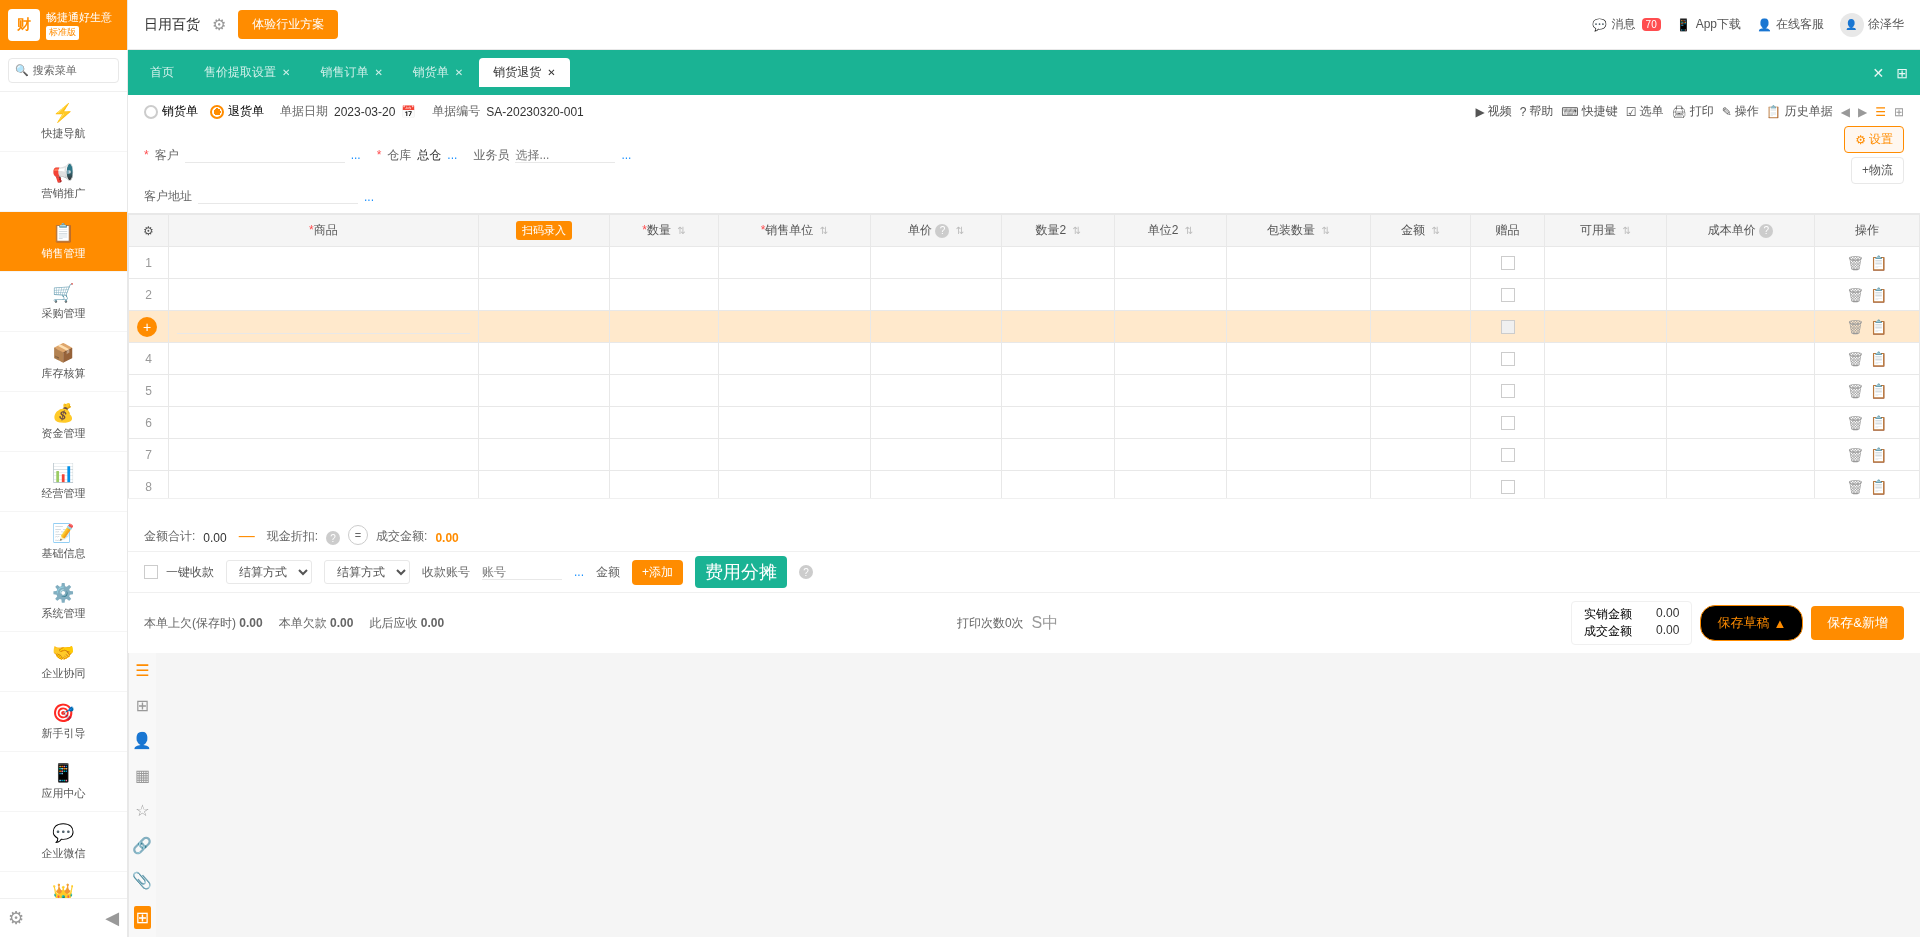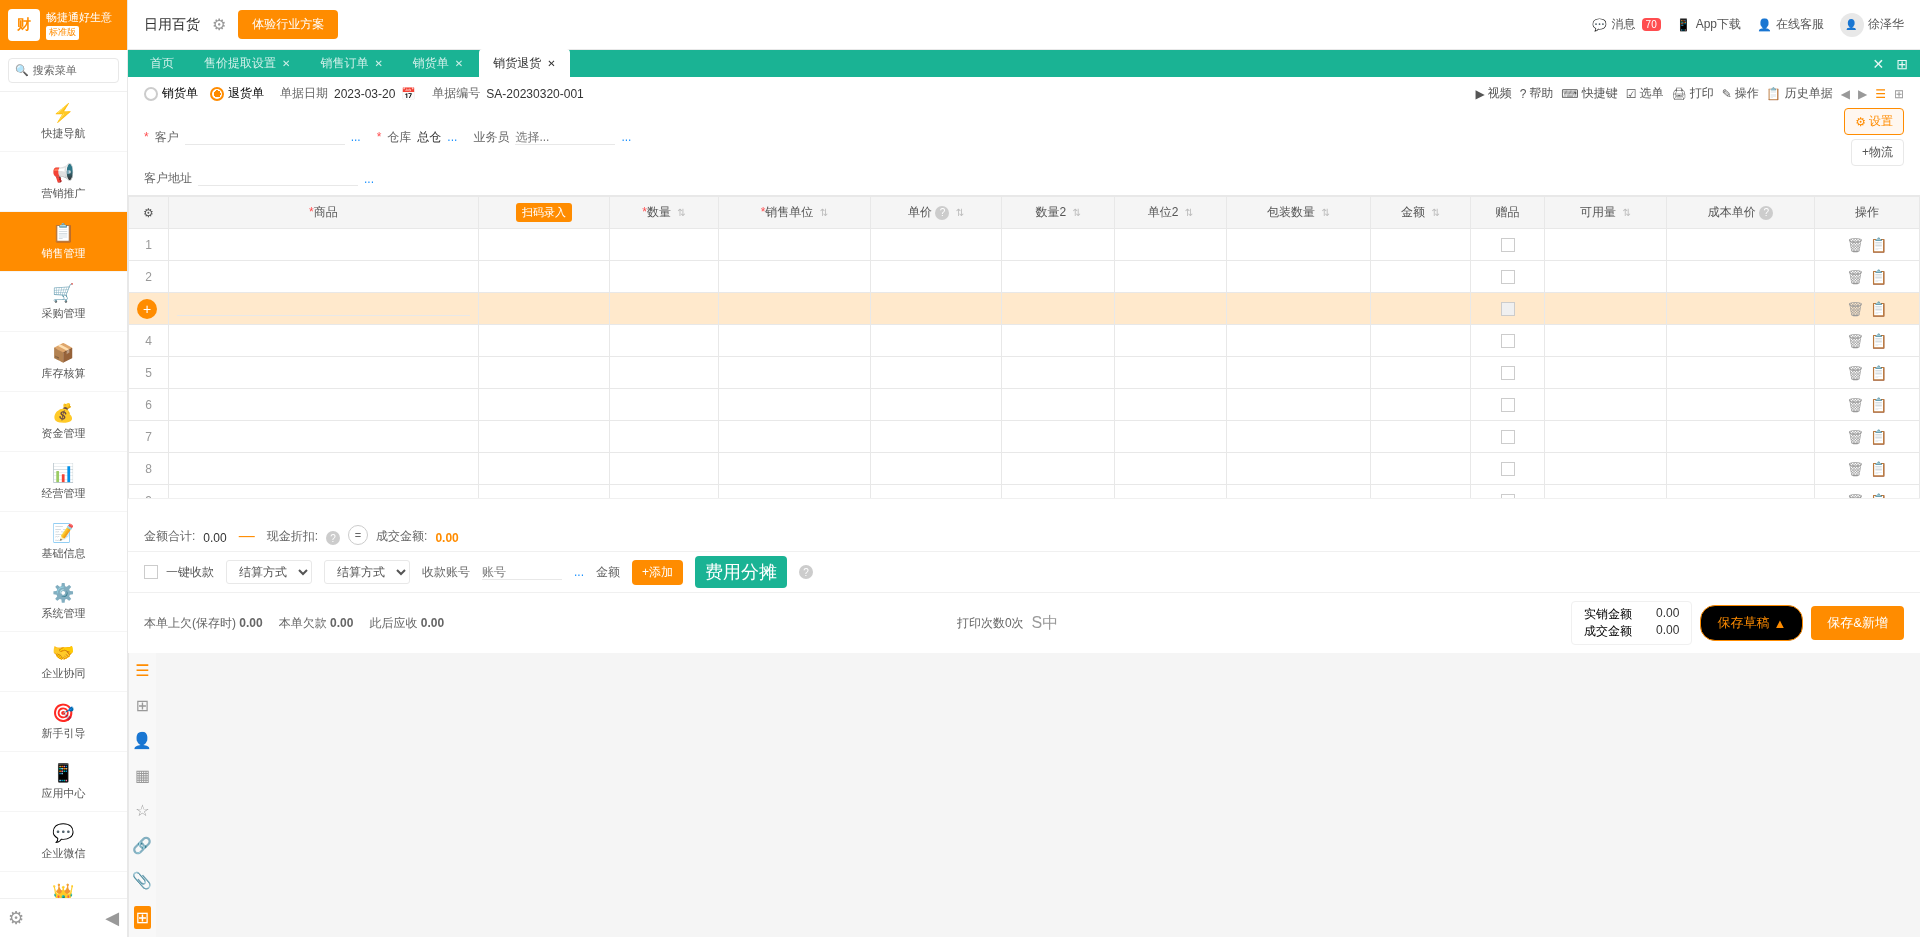--- a/index.html
+++ b/index.html
@@ -28,21 +28,21 @@
     .topbar-left { display: flex; align-items: center; gap: 12px; }
     .topbar-title { font-size: 14px; color: #333; }
     .topbar-gear { color: #999; cursor: pointer; font-size: 16px; }
     .topbar-btn { background: #ff8c00; color: #fff; border: none; border-radius: 4px; padding: 6px 14px; font-size: 12px; cursor: pointer; }
     .topbar-right { display: flex; align-items: center; gap: 16px; color: #555; font-size: 12px; }
     .topbar-right-item { display: flex; align-items: center; gap: 4px; cursor: pointer; }
     .topbar-badge { background: #ff4d4f; color: #fff; font-size: 10px; padding: 1px 4px; border-radius: 4px; margin-left: 2px; }
     .user-avatar { width: 24px; height: 24px; background: #e8e8e8; border-radius: 50%; display: flex; align-items: center; justify-content: center; font-size: 10px; }
 
     
-    .tabbar { background: #1ab394; display: flex; align-items: center; height: 27px; padding: 0 8px; gap: 2px; }
+    .tabbar { background: #1ab394; display: flex; align-items: center; height: 45px; padding: 0 8px; gap: 2px; }
     .tab { padding: 6px 14px; border-radius: 4px 4px 0 0; font-size: 12px; cursor: pointer; display: flex; align-items: center; gap: 4px; color: rgba(255,255,255,0.8); }
     .tab.active { background: #fff; color: #333; border-radius: 4px 4px 0 0; }
     .tab-close { font-size: 10px; color: inherit; margin-left: 2px; }
     .tabbar-actions { margin-left: auto; display: flex; gap: 4px; }
     .tabbar-action-btn { background: none; border: none; color: rgba(255,255,255,0.9); cursor: pointer; font-size: 14px; padding: 4px; }
 
     
     .content { flex: 1; background: #fff; overflow: hidden; display: flex; flex-direction: column; }
 
     

